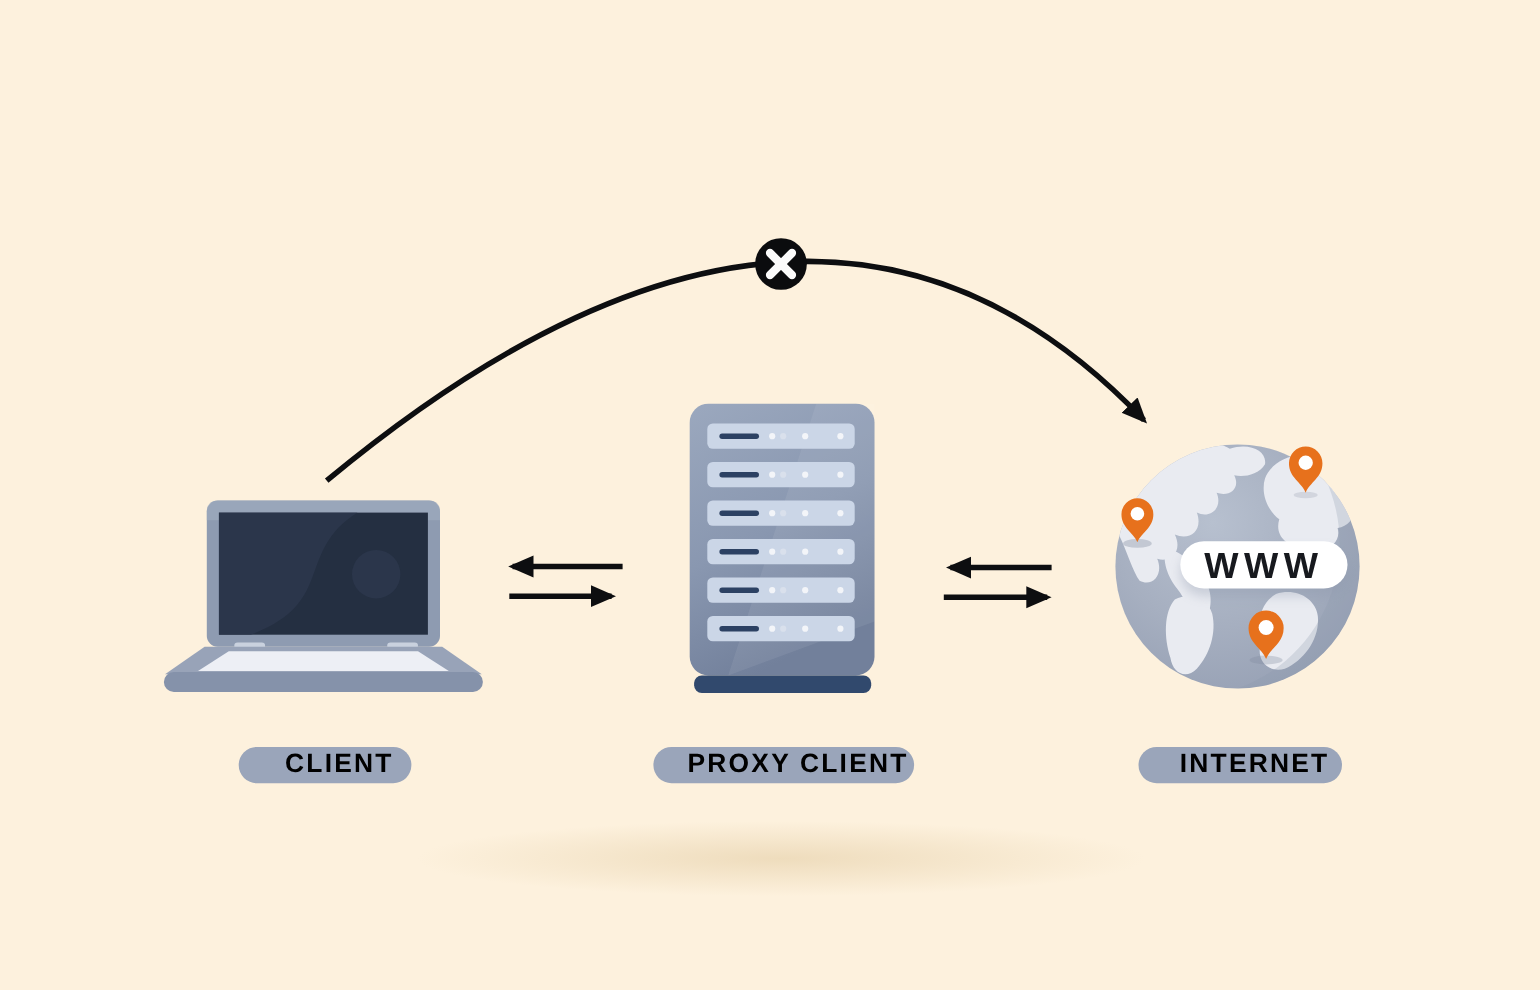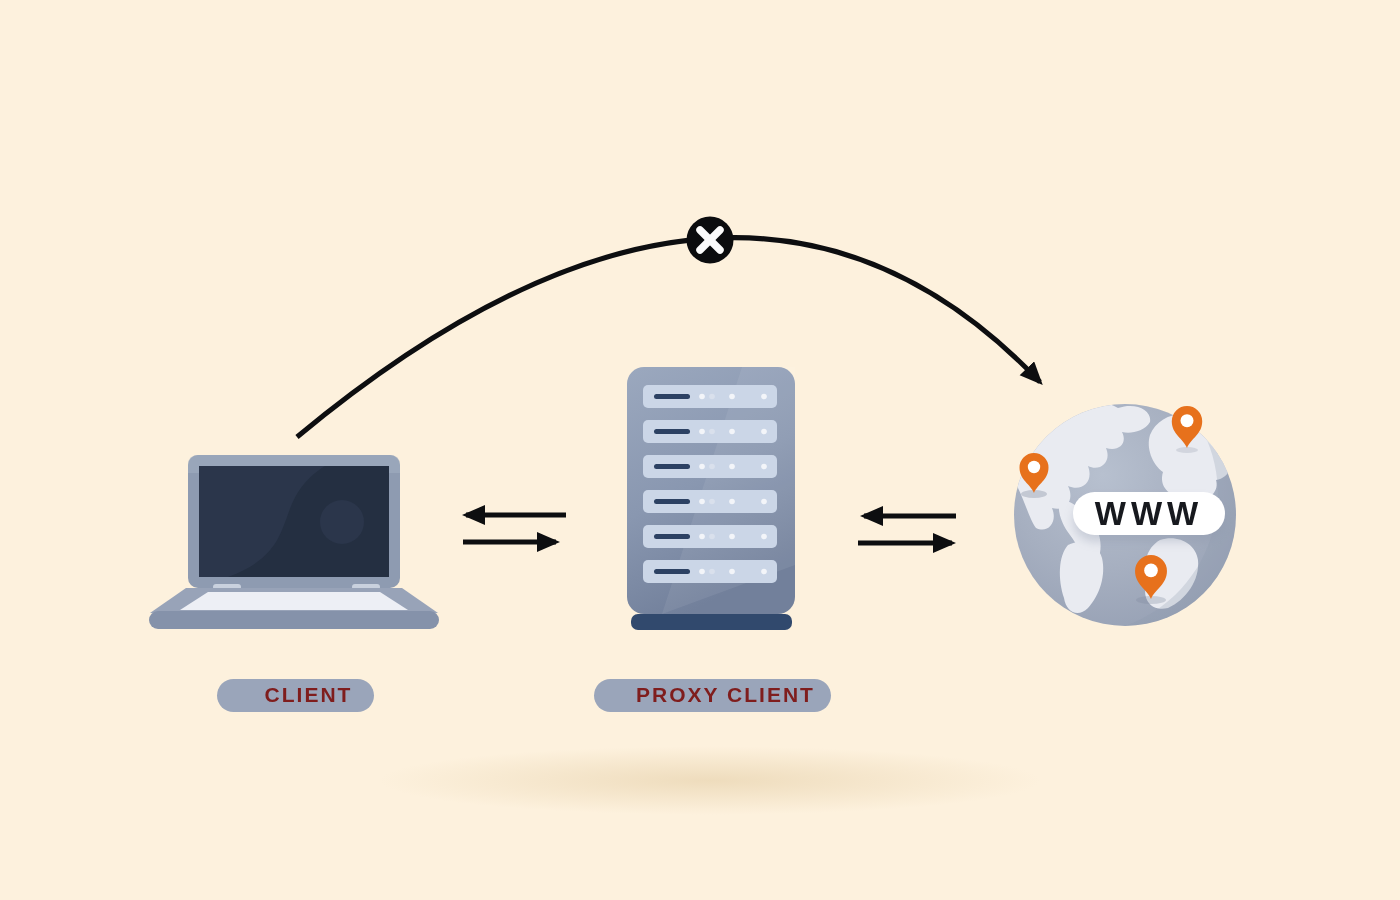--- a/index.html
+++ b/index.html
@@ -14,21 +14,21 @@
     position:absolute;left:250px;top:733px;width:920px;height:95px;
     background:radial-gradient(ellipse 50% 50% at 50% 50%, rgba(226,203,162,0.55), rgba(226,203,162,0) 72%);
     pointer-events:none;
   }
   .label-pill{
     position:absolute;height:33px;border-radius:17px;
     background:#9aa5ba;
     display:flex;align-items:center;justify-content:center;
   }
   .label-pill span{
-    color:#7f1d1d;font-weight:700;font-size:21px;letter-spacing:2px;
+    color:#000000;font-weight:700;font-size:24px;letter-spacing:2px;
     transform:translateY(-1px);
     margin-left:26px;
   }
   .pill-client{left:217px;top:679px;width:157px;}
   .pill-proxy{left:594px;top:679px;width:237px;}
   .pill-internet{left:1035px;top:679px;width:185px;}
 </style>
 </head>
 <body>
 
@@ -154,14 +154,17 @@
   </svg>
 
   <div class="ground-shadow"></div>
 
   <div class="label-pill pill-client">
     <span>CLIENT</span>
   </div>
   <div class="label-pill pill-proxy">
     <span>PROXY CLIENT</span>
   </div>
+  <div class="label-pill pill-internet">
+    <span>INTERNET</span>
+  </div>
 
 </div>
 
 </body></html>

